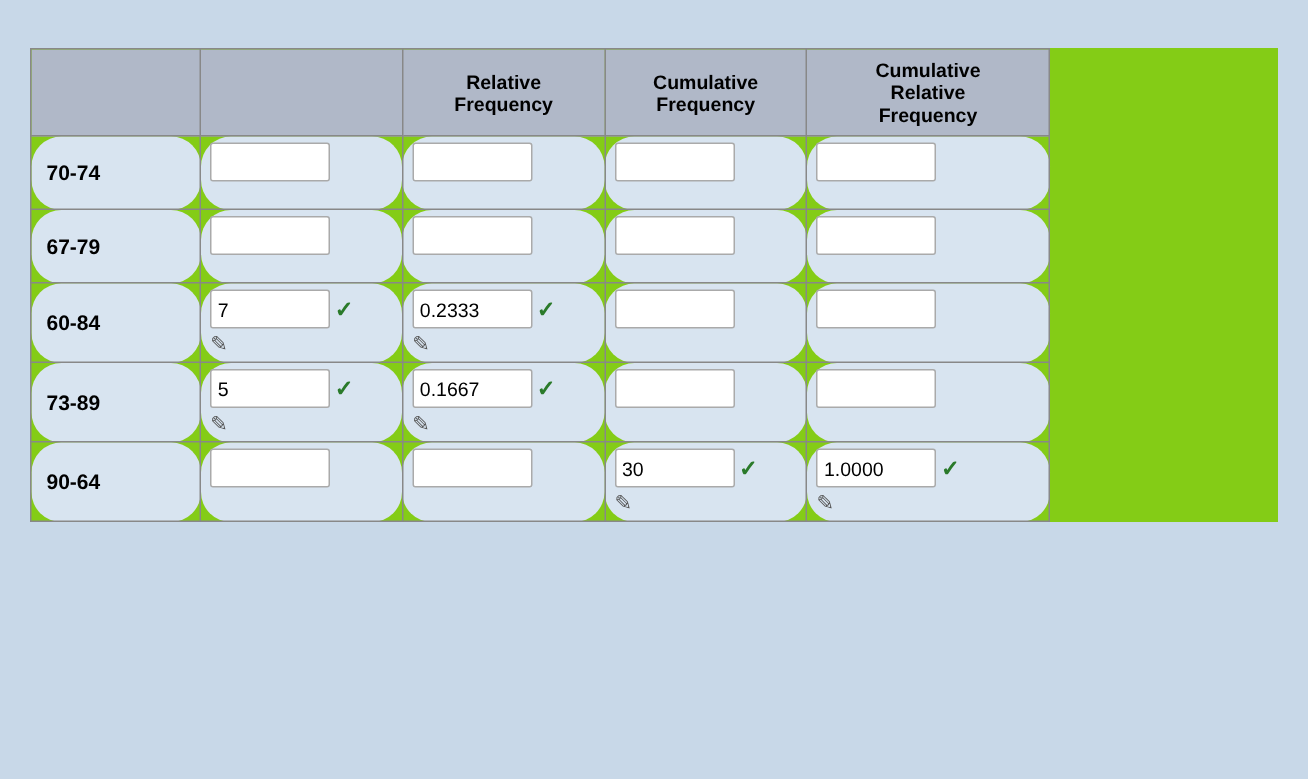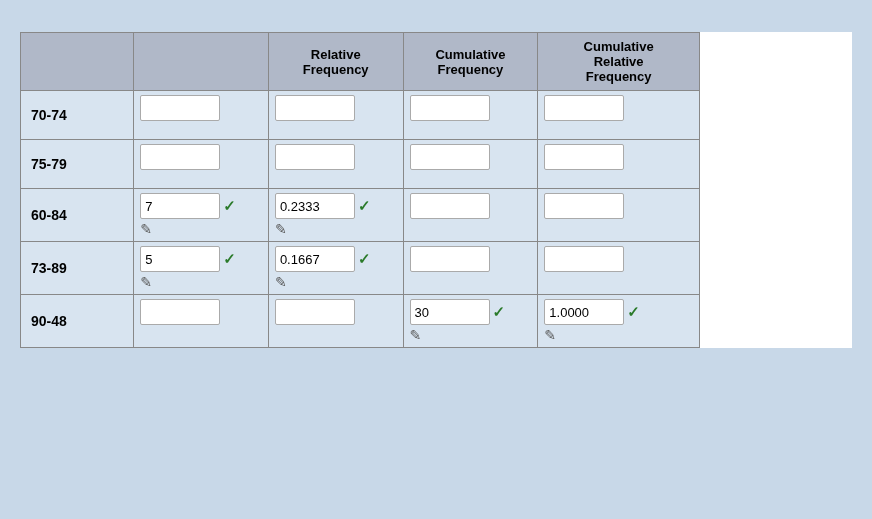--- a/index.html
+++ b/index.html
@@ -10,21 +10,21 @@
       padding: 20px;
       width: 872px;
       min-height: 519px;
     }
     .instruction {
       font-size: 14px;
       margin-bottom: 12px;
       color: #111;
     }
     .table-wrapper {
-      background: #ffffff;
+      background: #84cc16;
     }
     table {
       border-collapse: collapse;
       width: 680px;
     }
     th, td {
       border: 1px solid #888;
       padding: 0;
       vertical-align: middle;
     }
@@ -37,20 +37,21 @@
       vertical-align: middle;
     }
     thead th:first-child {
       text-align: left;
       padding-left: 10px;
     }
     tbody td {
       background: #d8e4f0;
       padding: 4px 6px;
       vertical-align: top;
+      border-radius: 20px;
     }
     tbody td:first-child {
       font-weight: bold;
       font-size: 14px;
       padding: 16px 10px;
       vertical-align: middle;
     }
     .cell-content {
       display: flex;
       flex-direction: column;
@@ -128,21 +129,21 @@
           </td>
           <td>
             <div class="cell-content">
               <div class="input-row">
                 <input type="text" style="">
               </div>
             </div>
           </td>
         </tr>
         <tr>
-          <td class="temp-col">75-79</td>
+          <td class="temp-col">67-79</td>
           <td>
             <div class="cell-content">
               <div class="input-row">
                 <input type="text" style="">
               </div>
             </div>
           </td>
           <td>
             <div class="cell-content">
               <div class="input-row">
@@ -237,21 +238,21 @@
           </td>
           <td>
             <div class="cell-content">
               <div class="input-row">
                 <input type="text" style="">
               </div>
             </div>
           </td>
         </tr>
         <tr>
-          <td class="temp-col">90-48</td>
+          <td class="temp-col">90-64</td>
           <td>
             <div class="cell-content">
               <div class="input-row">
                 <input type="text" style="">
               </div>
             </div>
           </td>
           <td>
             <div class="cell-content">
               <div class="input-row">

